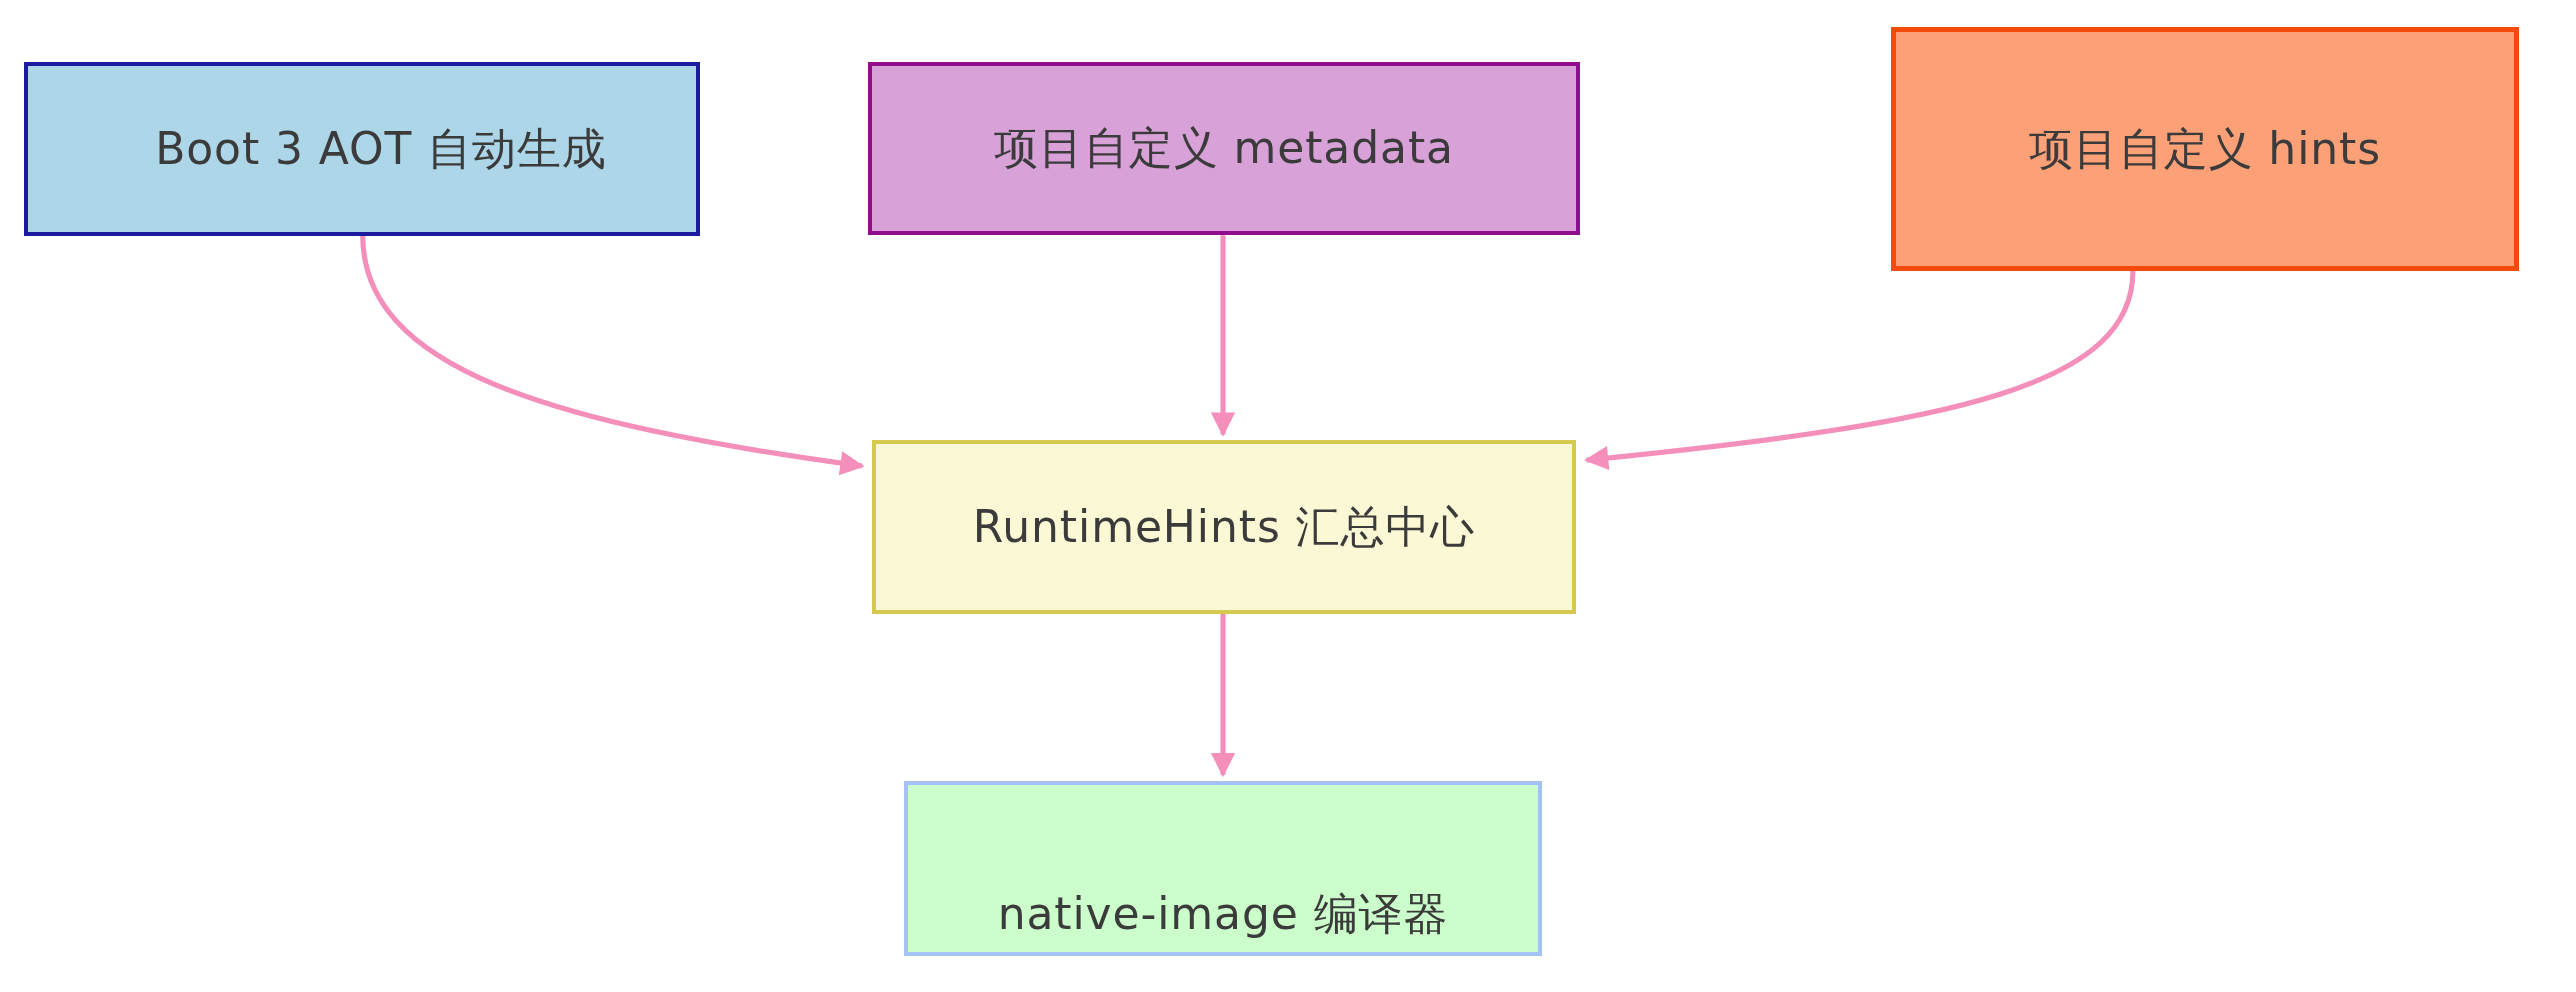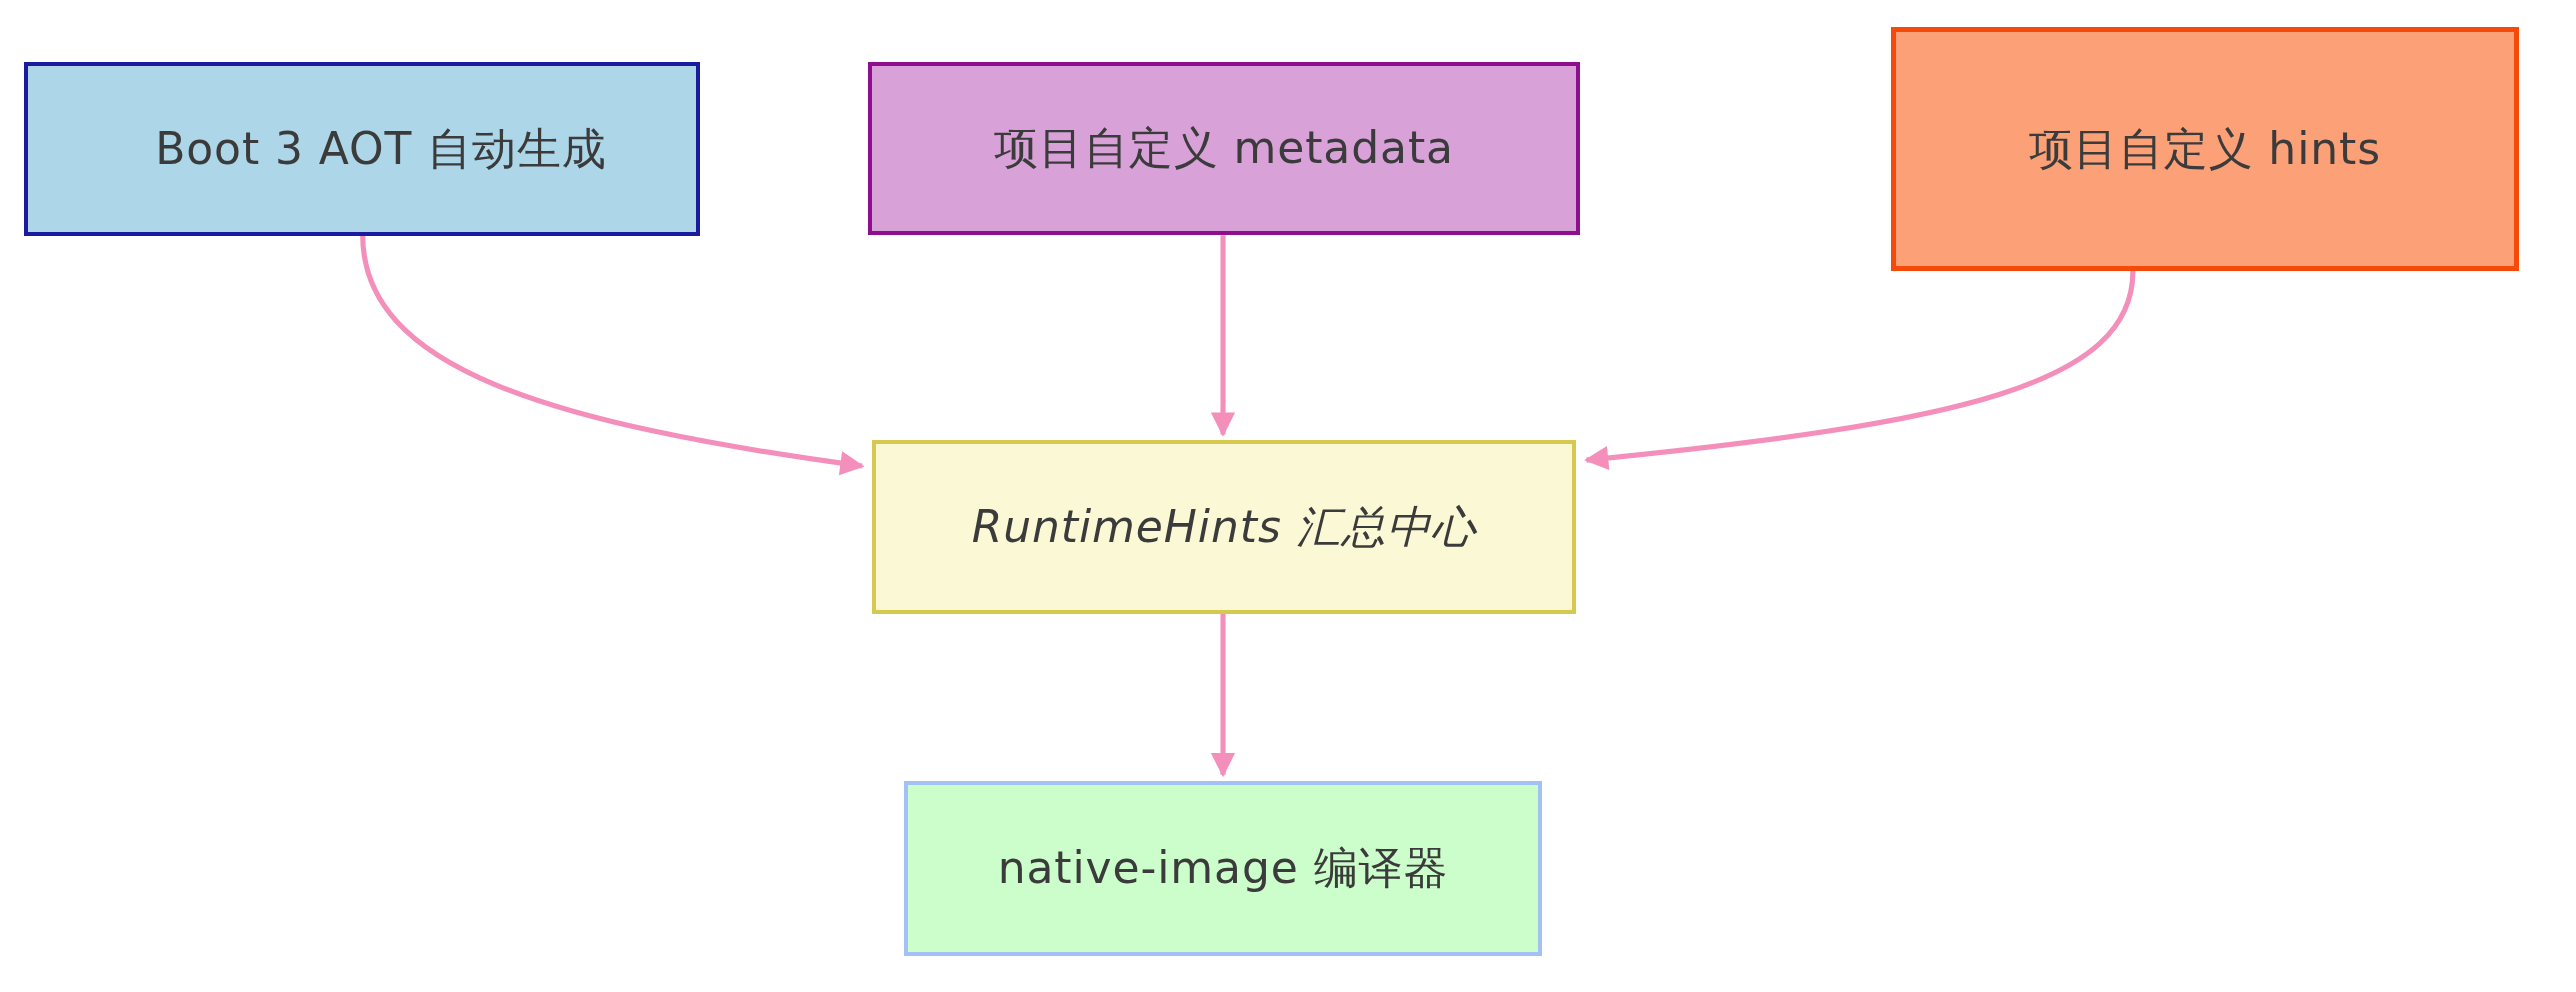--- a/index.html
+++ b/index.html
@@ -54,27 +54,27 @@
     width: 628px; height: 244px;
     background: #FBA077;
     border: 5.1px solid #F64A0A;
     margin-left: 48px;
   }
   .node-hub {
     left: 872px; top: 440px;
     width: 704px; height: 174px;
     background: #FBF8D5;
     border: 4.3px solid #D5C94F;
-    font-style: italic;
   }
   .node-native {
     left: 904px; top: 781px;
     width: 638px; height: 175px;
     background: #CCFECC;
     border: 4.3px solid #A3C1F4;
+    justify-content: flex-end;
   }
   .label-line { display: block; }
 </style>
 </head>
 <body>
 
 <div class="canvas">
 
   <svg class="edges" viewBox="0 0 3012 1160" xmlns="http://www.w3.org/2000/svg">
     <defs>

